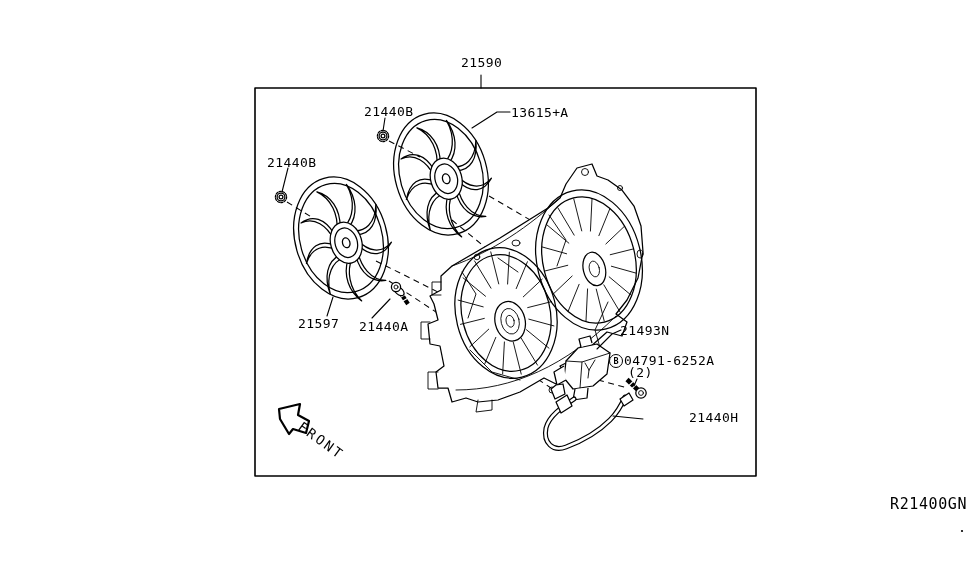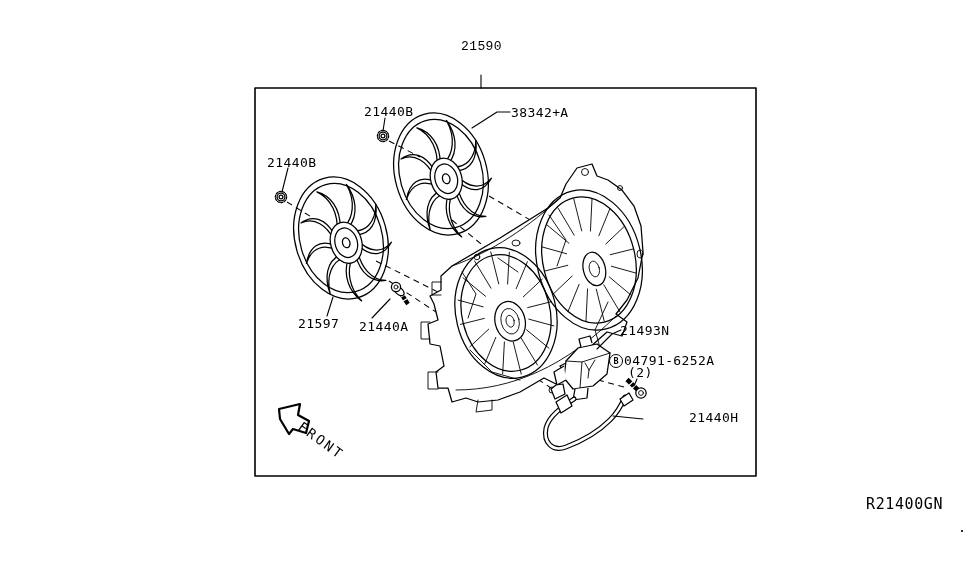--- a/index.html
+++ b/index.html
@@ -6,21 +6,21 @@
   #stage{position:relative;width:975px;height:566px;background:#fff;overflow:hidden;
          font-family:"DejaVu Sans Mono",monospace;color:#000;}
   #art{position:absolute;left:0;top:0;width:975px;height:566px;}
   svg *{vector-effect:non-scaling-stroke;}
   .k{stroke:#000;fill:none;stroke-width:1.25;stroke-linecap:round;stroke-linejoin:round;}
   .kf{stroke:#000;fill:#fff;stroke-width:1.25;stroke-linejoin:round;}
   .thin{stroke-width:0.9;}
   .dash{stroke:#000;fill:none;stroke-width:1.05;stroke-dasharray:6 4.5;}
   .wht{stroke:#fff;fill:none;}
   .lbl{position:absolute;font-size:13px;letter-spacing:0.4px;white-space:nowrap;line-height:14px;}
-  .ref{font-size:15px;letter-spacing:0.6px;}
+  .ref{font-size:15px;letter-spacing:0.6px;margin-left:24px;}
   .front-lbl{transform:rotate(36deg);transform-origin:left top;letter-spacing:2.5px;font-size:13.5px;}
   .bcirc{position:absolute;width:12px;height:12px;border:1.3px solid #000;border-radius:50%;
          font-size:8.5px;font-weight:bold;display:flex;align-items:center;justify-content:center;
          line-height:1;}
 </style>
 </head>
 <body>
 
 <div id="stage">
 
@@ -189,22 +189,22 @@
       <path d="M621,330 L612,334 L597,349"></path>
       <line x1="637" y1="379" x2="634" y2="386"></line>
       <line x1="643" y1="419" x2="613" y2="416"></line>
     </g>
 
     <path class="kf" style="stroke-width:2.2" d="M279,409 L300,404 L298,415 L309,421 L306,433 L293,429 L289,434 L280,419 Z"></path>
 
     <circle cx="962" cy="531" r="1.1" fill="#000"></circle>
   </svg>
 
-  <div class="lbl" style="left:461px;top:40px;font-family:Liberation Mono, monospace;">21590</div>
-  <div class="lbl" style="left:511px;top:106px;">38342+A</div>
+  <div class="lbl" style="left:461px;top:56px;">21590</div>
+  <div class="lbl" style="left:511px;top:106px;">13615+A</div>
   <div class="lbl" style="left:364px;top:105px;">21440B</div>
   <div class="lbl" style="left:267px;top:156px;">21440B</div>
   <div class="lbl" style="left:298px;top:317px;">21597</div>
   <div class="lbl" style="left:359px;top:320px;">21440A</div>
   <div class="lbl" style="left:620px;top:316px;margin-top:8px;">21493N</div>
   <div class="bcirc" style="left:609px;top:354px;">B</div>
   <div class="lbl" style="left:624px;top:354px;">04791-6252A</div>
   <div class="lbl" style="left:628px;top:366px;">(2)</div>
   <div class="lbl" style="left:644px;top:411px;margin-left:45px;">21440H</div>
 

